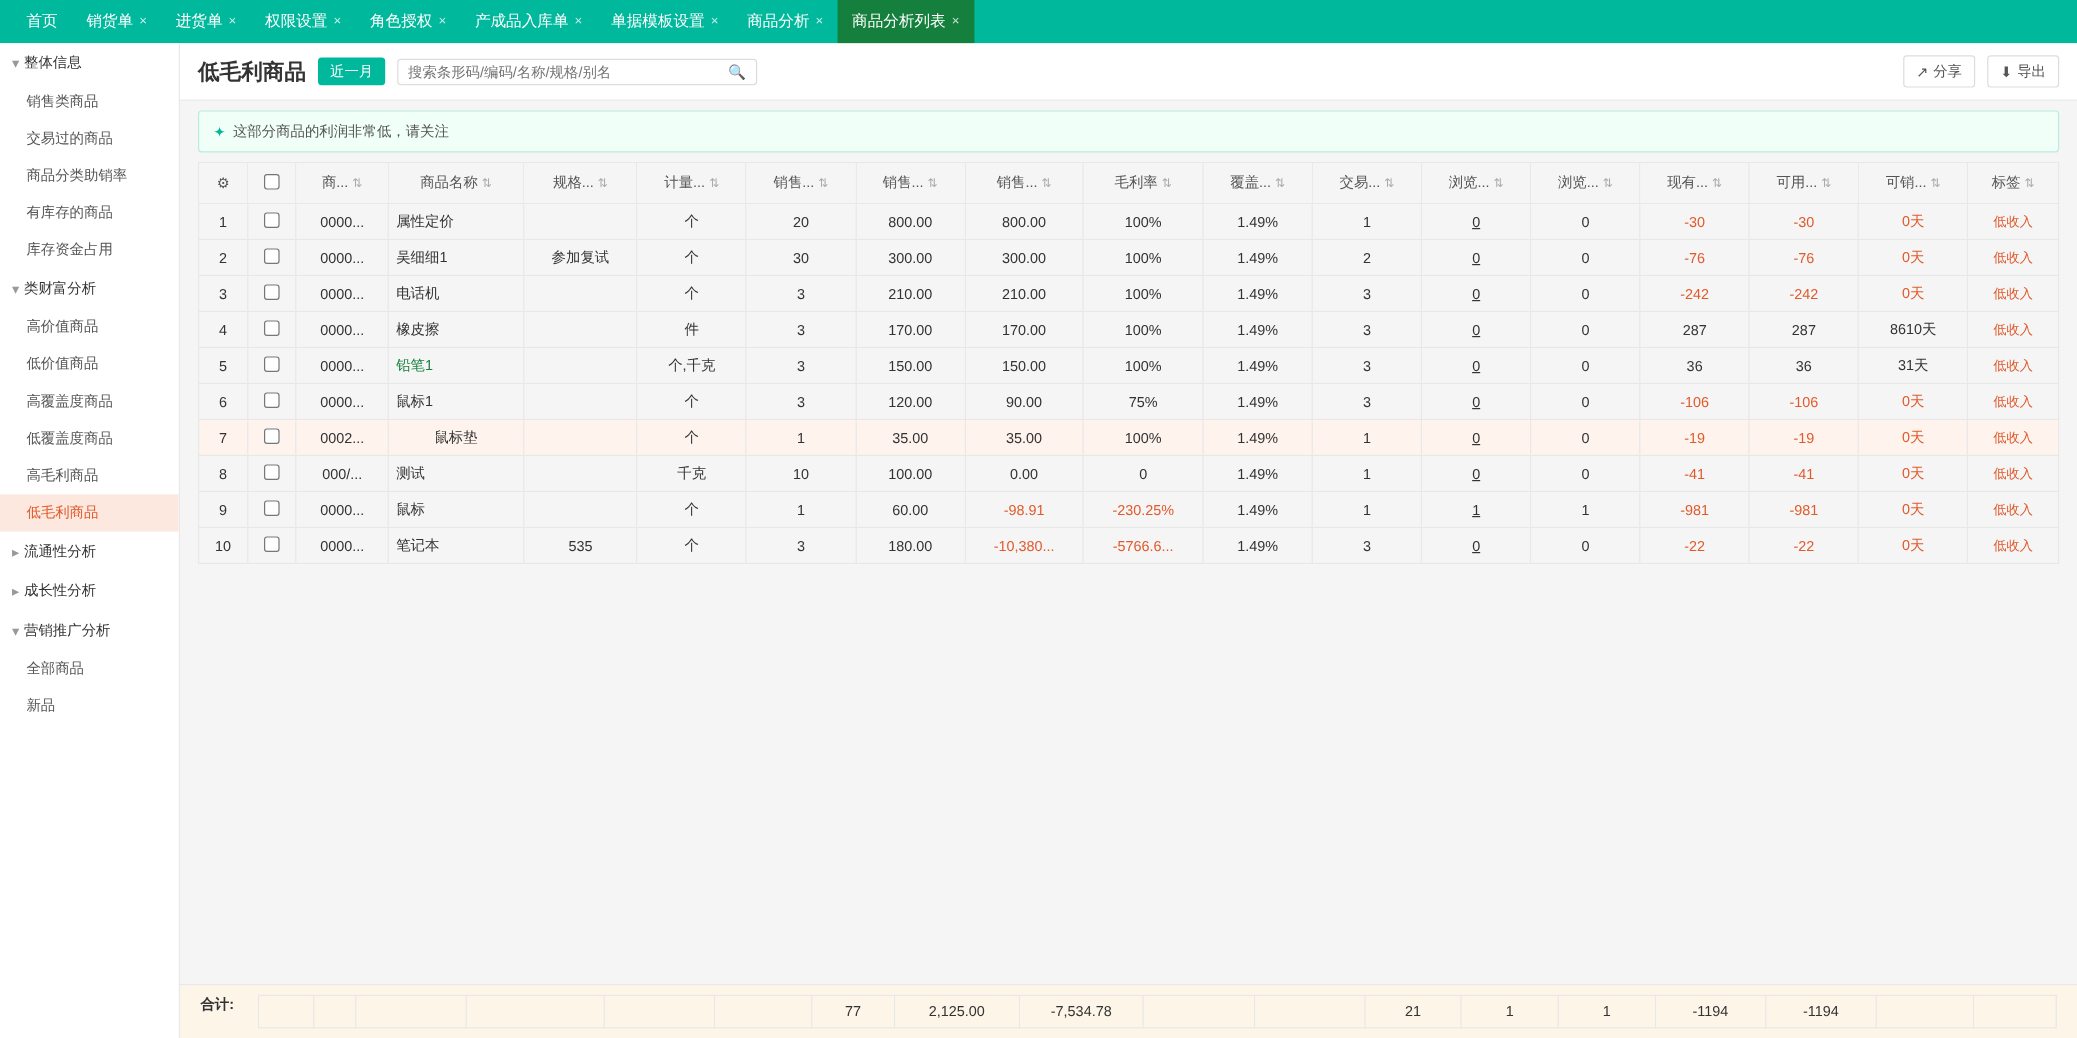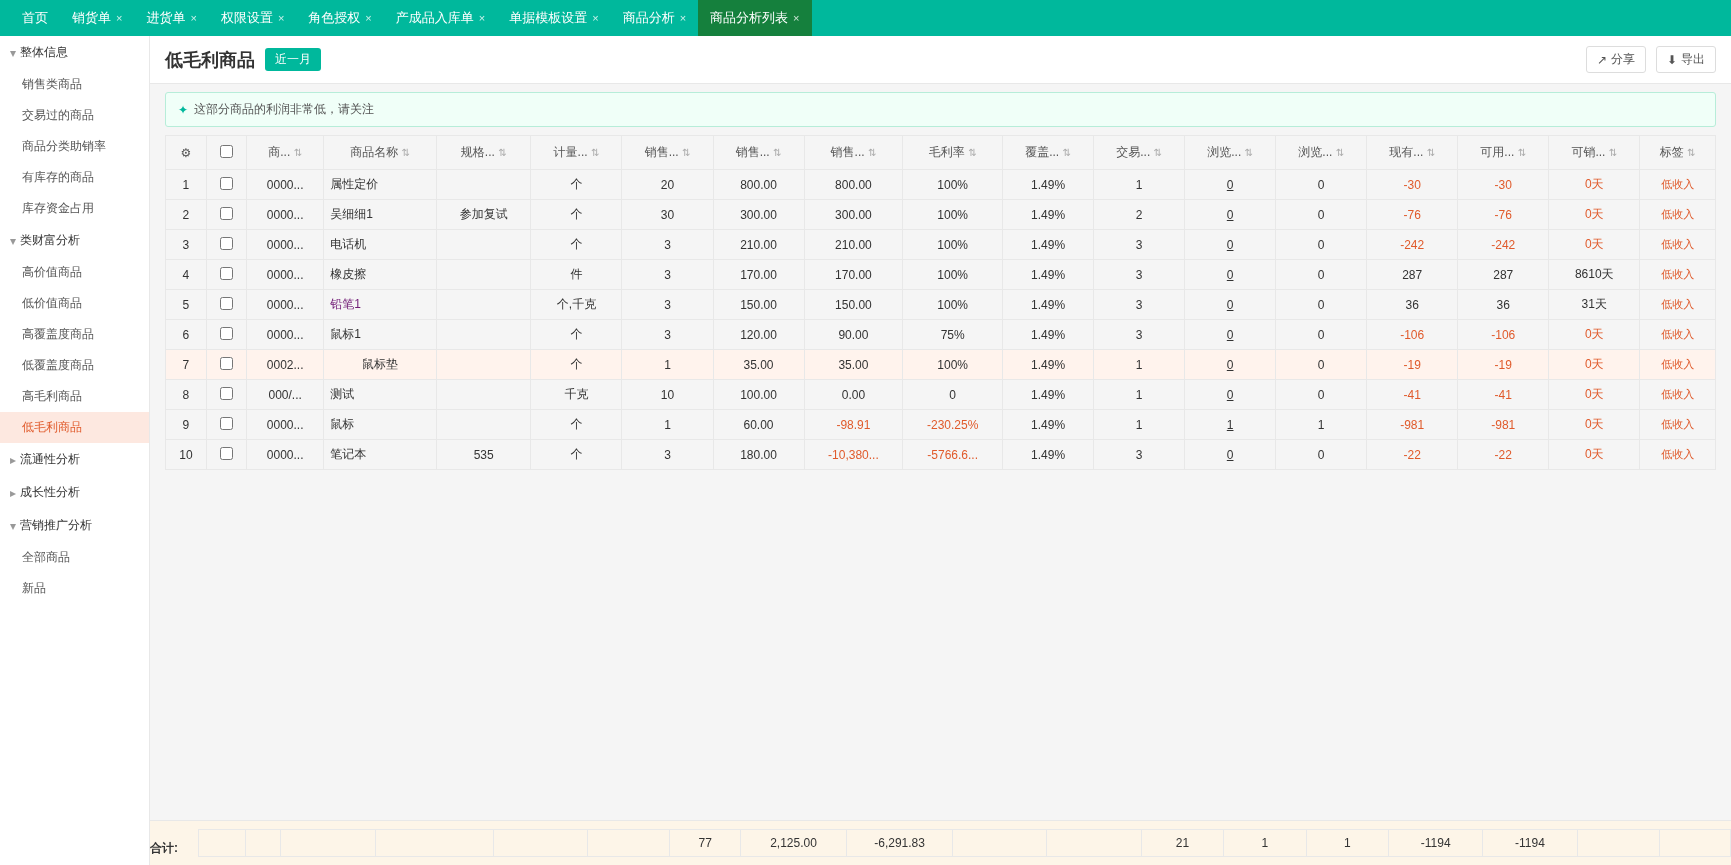--- a/index.html
+++ b/index.html
@@ -44,21 +44,21 @@
     table { width: 100%; border-collapse: collapse; font-size: 12px; }
     thead tr { background: #f5f5f5; }
     th { padding: 8px 6px; border: 1px solid #e8e8e8; text-align: center; white-space: nowrap; color: #555; font-weight: normal; position: sticky; top: 0; background: #f5f5f5; z-index: 1; }
     td { padding: 6px 6px; border: 1px solid #e8e8e8; text-align: center; white-space: nowrap; }
     tbody tr.highlighted { background: #fff3ed; }
     .sort-icon { color: #aaa; font-size: 10px; }
     .tag-low-income { color: #e05a2b; font-size: 11px; }
     input[type=checkbox] { cursor: pointer; }
 
     
-    .total-bar { background: #fdf5e8; border-top: 1px solid #e8e8e8; padding: 8px 0; display: flex; align-items: flex-end; }
+    .total-bar { background: #fdf5e8; border-top: 1px solid #e8e8e8; padding: 8px 17px; display: flex; align-items: flex-start; }
     .total-label { font-weight: bold; margin-right: 20px; }
 
     
     .pagination-bar { background: #fff; border-top: 1px solid #e8e8e8; padding: 6px 15px; display: flex; align-items: center; justify-content: flex-end; gap: 8px; font-size: 12px; }
     .pagination-bar select { border: 1px solid #ddd; padding: 2px 4px; font-size: 12px; }
     .pagination-btn { border: 1px solid #ddd; background: #fff; padding: 2px 7px; cursor: pointer; border-radius: 2px; }
     .page-input { width: 40px; border: 1px solid #ddd; text-align: center; padding: 2px; }
   </style>
 </head>
 <body>
@@ -121,20 +121,24 @@
       <div class="sidebar-item">全部商品</div>
       <div class="sidebar-item">新品</div>
     </div>
   </div>
 
   <div class="content">
 
     <div class="content-header">
       <span class="page-title">低毛利商品</span>
       <button class="time-btn">近一月</button>
+      <div class="search-box">
+        <input type="text" placeholder="搜索条形码/编码/名称/规格/别名" style="">
+        <span class="search-icon">🔍</span>
+      </div>
       <div class="header-actions">
         <button class="action-btn">
           <span>↗</span>
           <span>分享</span>
         </button>
         <button class="action-btn">
           <span>⬇</span>
           <span>导出</span>
         </button>
       </div>
@@ -247,21 +251,21 @@
       <td>0</td>
       <td style="color:#333">287</td>
       <td style="color:#333">287</td>
       <td style="color:#333">8610天</td>
       <td class="tag-low-income">低收入</td>
     </tr>
             <tr>
       <td>5</td>
       <td><input type="checkbox" style=""></td>
       <td style="color:#333;">0000...</td>
-      <td style="text-align:left; cursor:pointer; color:#701a75;">铅笔1</td>
+      <td style="text-align:left; cursor:pointer; color:#15803d;">铅笔1</td>
       <td></td>
       <td>个,千克</td>
       <td>3</td>
       <td>150.00</td>
       <td style="color:#333">150.00</td>
       <td style="color:#333">100%</td>
       <td>1.49%</td>
       <td>3</td>
       <td style="text-decoration:underline;cursor:pointer;">0</td>
       <td>0</td>
@@ -380,21 +384,21 @@
         <tbody>
             <tr>
           <td style="width:40px;"></td>
           <td style="width:30px;"></td>
           <td style="width:80px;"></td>
           <td style="width:100px;"></td>
           <td style="width:80px;"></td>
           <td style="width:70px;"></td>
           <td style="width:60px; text-align:center;">77</td>
           <td style="width:90px; text-align:center;">2,125.00</td>
-          <td style="width:90px; text-align:center;">-6,291.83</td>
+          <td style="width:90px; text-align:center;">-7,534.78</td>
           <td style="width:80px;"></td>
           <td style="width:80px;"></td>
           <td style="width:70px; text-align:center;">21</td>
           <td style="width:70px; text-align:center;">1</td>
           <td style="width:70px; text-align:center;">1</td>
           <td style="width:80px; text-align:center;">-1194</td>
           <td style="width:80px; text-align:center;">-1194</td>
           <td style="width:70px;"></td>
           <td style="width:60px;"></td>
         </tr>

